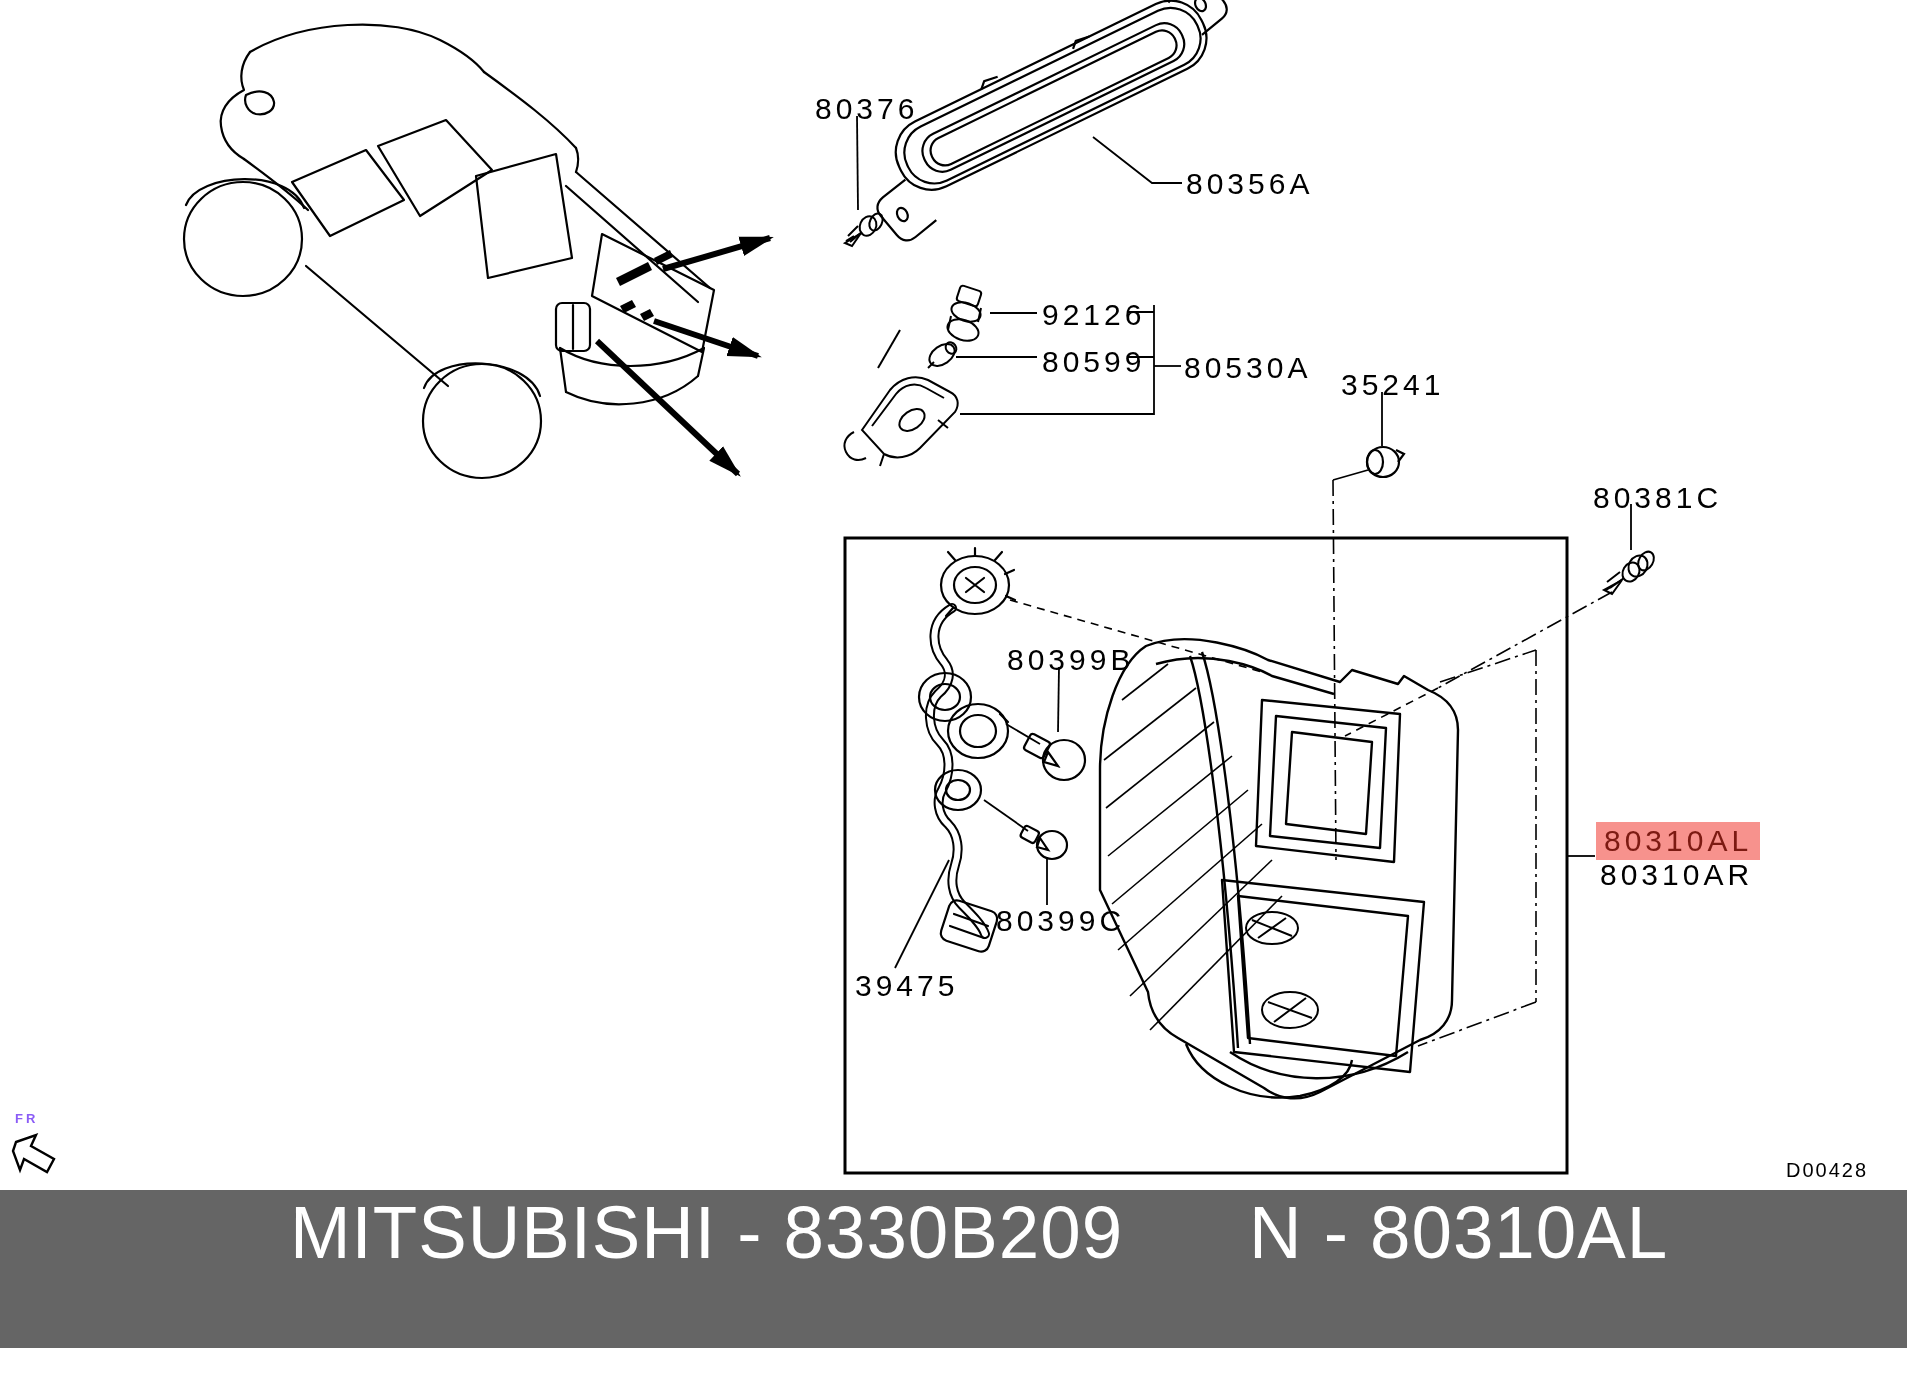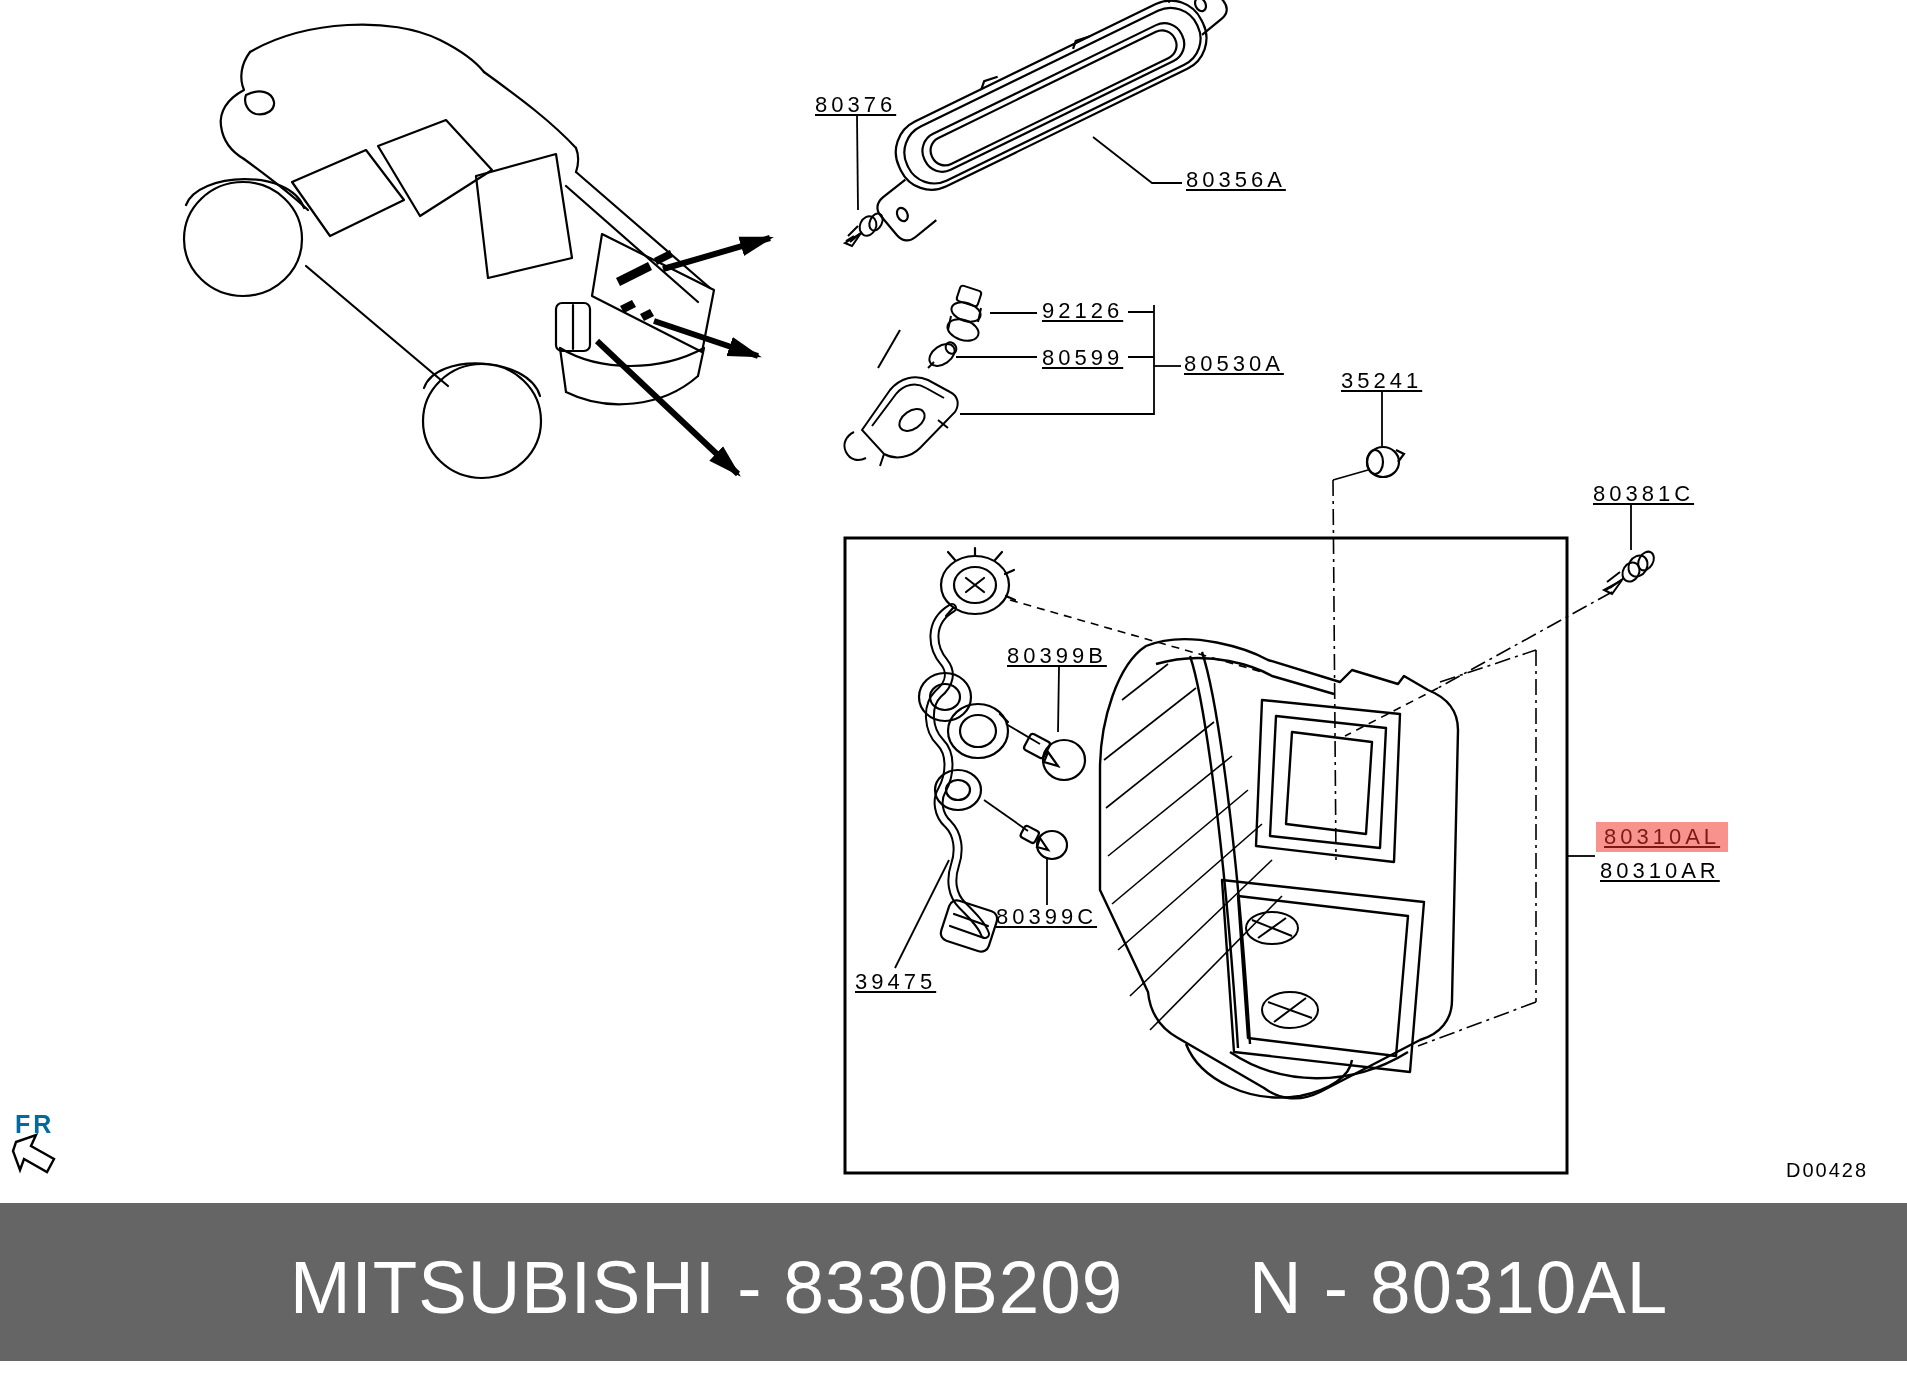--- a/index.html
+++ b/index.html
@@ -2,38 +2,38 @@
 <html><head>
 <meta charset="utf-8">
 <style>
   html,body{margin:0;padding:0;background:#fff;}
   #stage{
     position:relative;width:1907px;height:1377px;overflow:hidden;
     background:#fff;font-family:"Liberation Sans",sans-serif;
   }
   #lineart{position:absolute;left:0;top:0;}
   .plabel{
-    position:absolute;font-size:22px;letter-spacing:4px;color:#000;
-    line-height:1;white-space:nowrap;font-family:"Liberation Sans",sans-serif;text-decoration:underline;
+    position:absolute;font-size:30px;letter-spacing:4px;color:#000;
+    line-height:1;white-space:nowrap;font-family:"Liberation Sans",sans-serif;
   }
   .plabel.sel{
     background:var(--highlight-bg,#f7928d);
     color:var(--highlight-text,#7c1a12);
     padding:4px 8px 4px 8px;
   }
   #drawing-code{
     position:absolute;font-size:20px;letter-spacing:2px;color:#000;line-height:1;
   }
   #fr-label{
-    position:absolute;font-size:25px;letter-spacing:3px;font-weight:600;color:#0369a1;line-height:1;
+    position:absolute;font-size:13px;letter-spacing:3px;font-weight:600;color:#8b5cf6;line-height:1;
   }
   #banner{
     position:absolute;left:0;top:1190px;width:1907px;height:158px;
     background:var(--banner-bg,#656565);
-    display:flex;align-items:center;margin-top:13px;
+    display:flex;align-items:flex-start;
   }
   #banner .btxt{
     color:var(--banner-text,#ffffff);
     font-size:75px;line-height:1;letter-spacing:1px;
     transform:scaleX(0.97);transform-origin:left center;
     white-space:nowrap;position:relative;top:5px;
   }
   #banner .left-part{margin-left:290px;}
   #banner .right-part{margin-left:100px;}
 </style>

